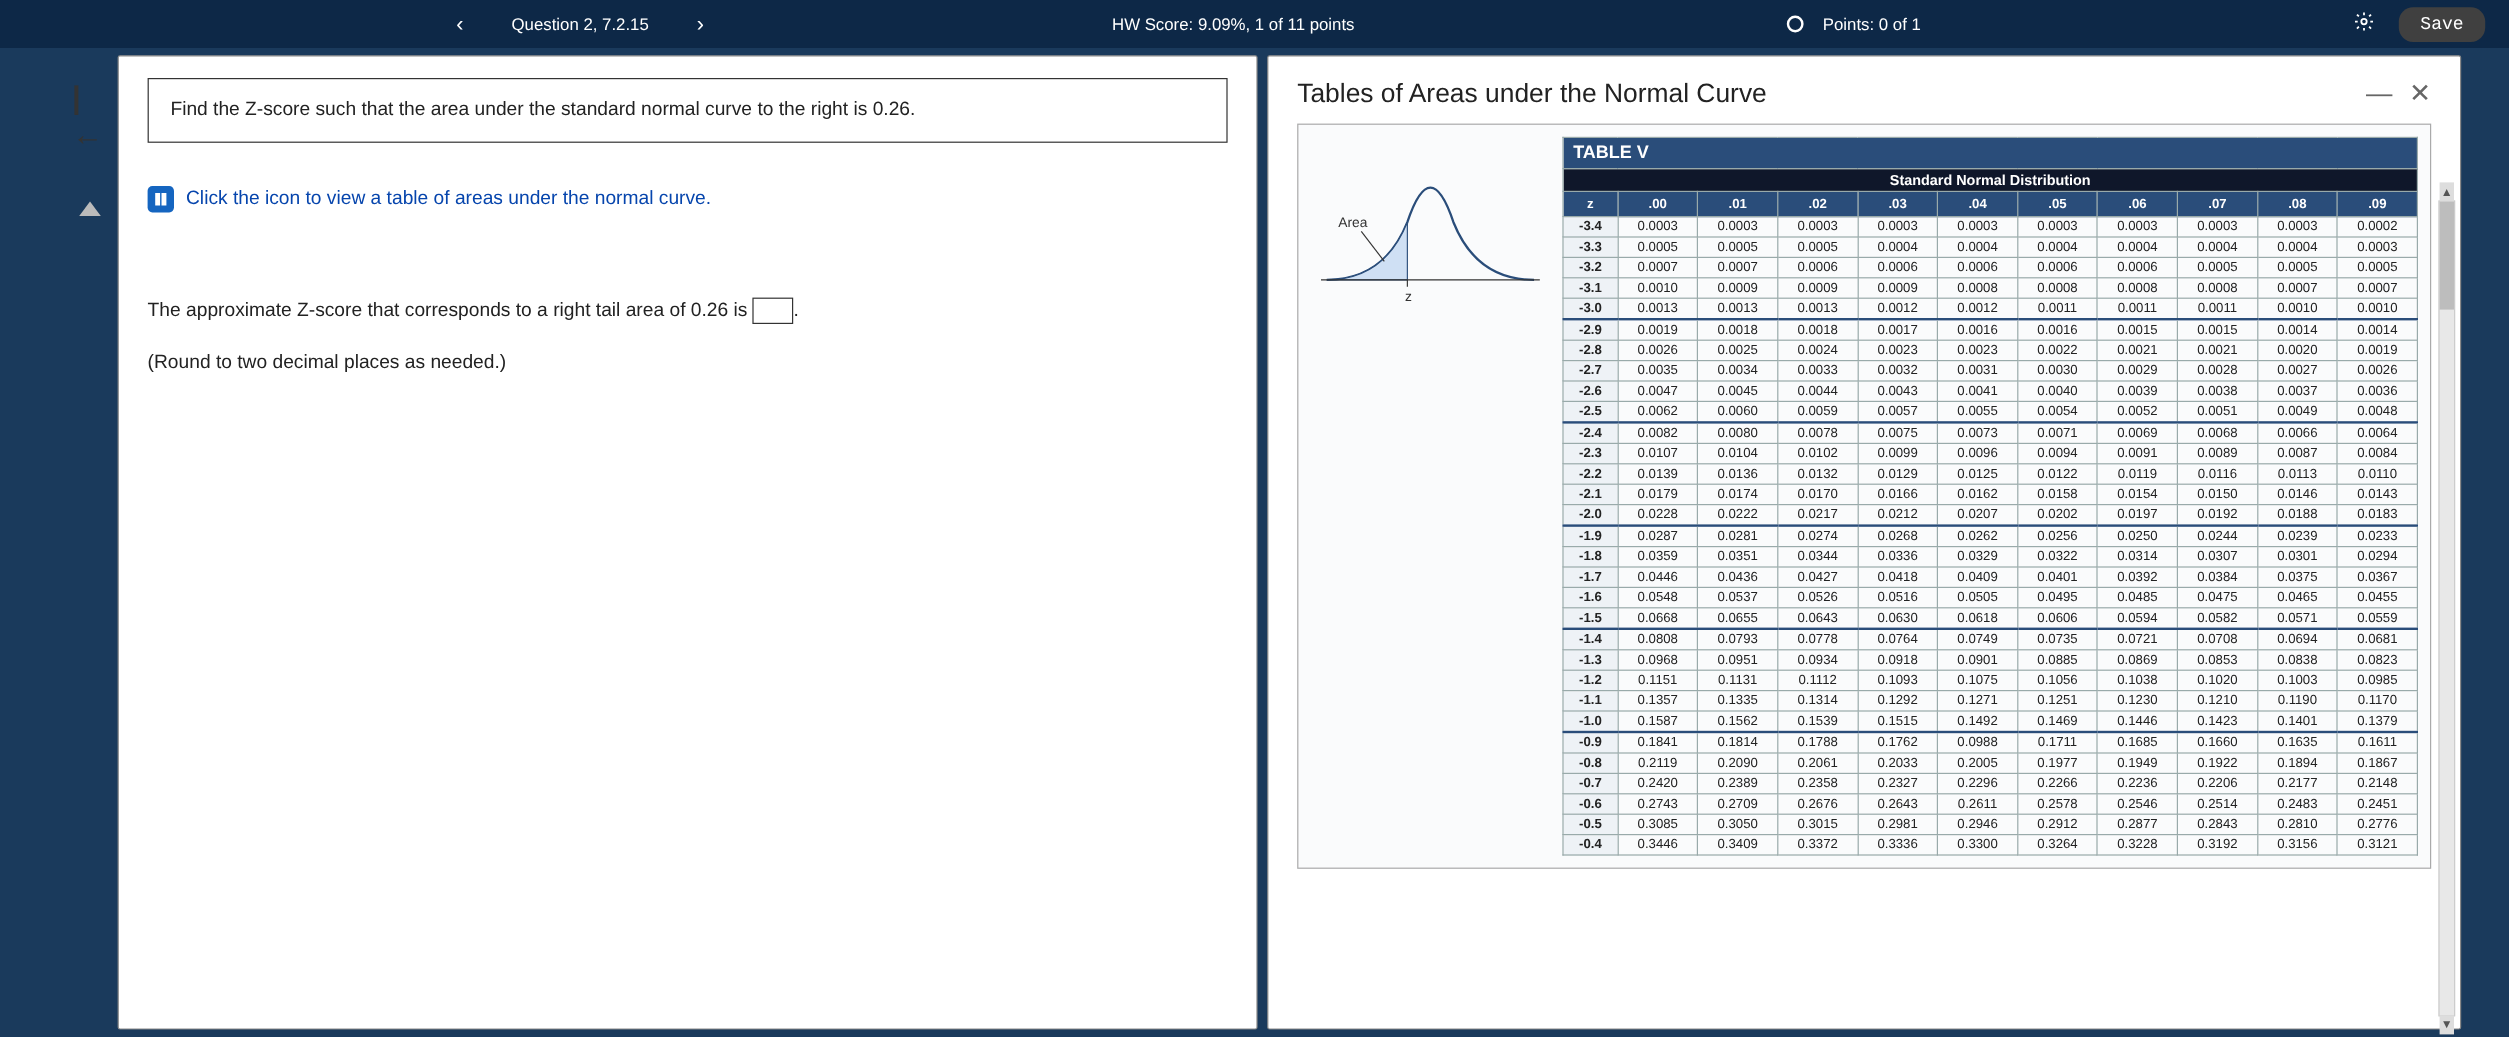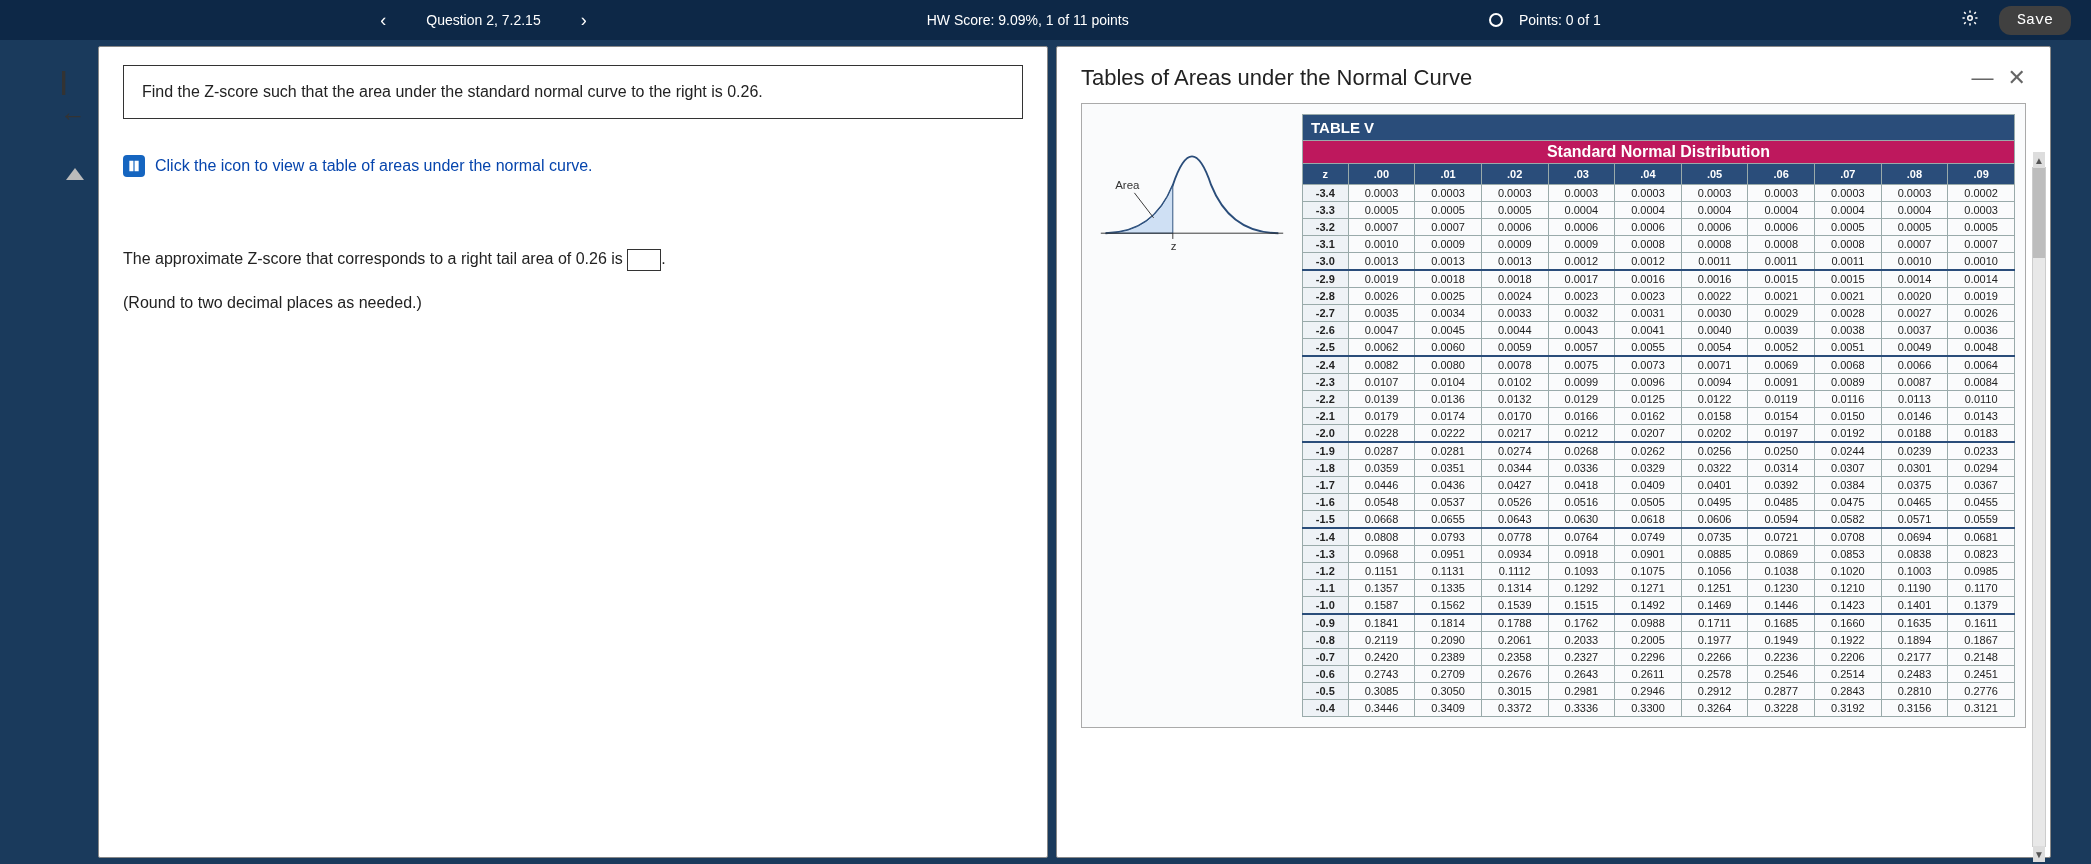--- a/index.html
+++ b/index.html
@@ -84,21 +84,21 @@
   .tbl {
     border-collapse:collapse; font-size:11px; color:#222;
     flex:1;
   }
   .tbl th, .tbl td {
     border:1px solid #9aa; padding:2px 6px; text-align:center;
     white-space:nowrap;
   }
   .tbl .hdr-row th { background:#2a4d7a; color:#fff; font-weight:bold; padding:4px 6px; }
   .tbl .title-row th { background:#2a4d7a; color:#fff; font-weight:bold; font-size:15px; text-align:left; padding:4px 8px;}
-  .tbl .sub-row th { background:#be185d; color:#fff; font-weight:bold; font-size:16px;}
+  .tbl .sub-row th { background:#0f172a; color:#fff; font-weight:bold; font-size:12px;}
   .tbl td.zcol { font-weight:bold; background:#eef2f6; }
   .group-sep td { border-top:2px solid #2a4d7a; }
   .inner-scroll {
     position:absolute; right:4px; top:120px; bottom:10px; width:14px;
     background:#e8e8e8; border:1px solid #ccc;
   }
   .inner-thumb { position:absolute; top:0; left:0; right:0; height:90px; background:#bdbdbd; }
   .inner-up, .inner-down {
     position:absolute; left:0; right:0; height:16px; background:#ddd;
     display:flex; align-items:center; justify-content:center; font-size:10px; color:#555;

